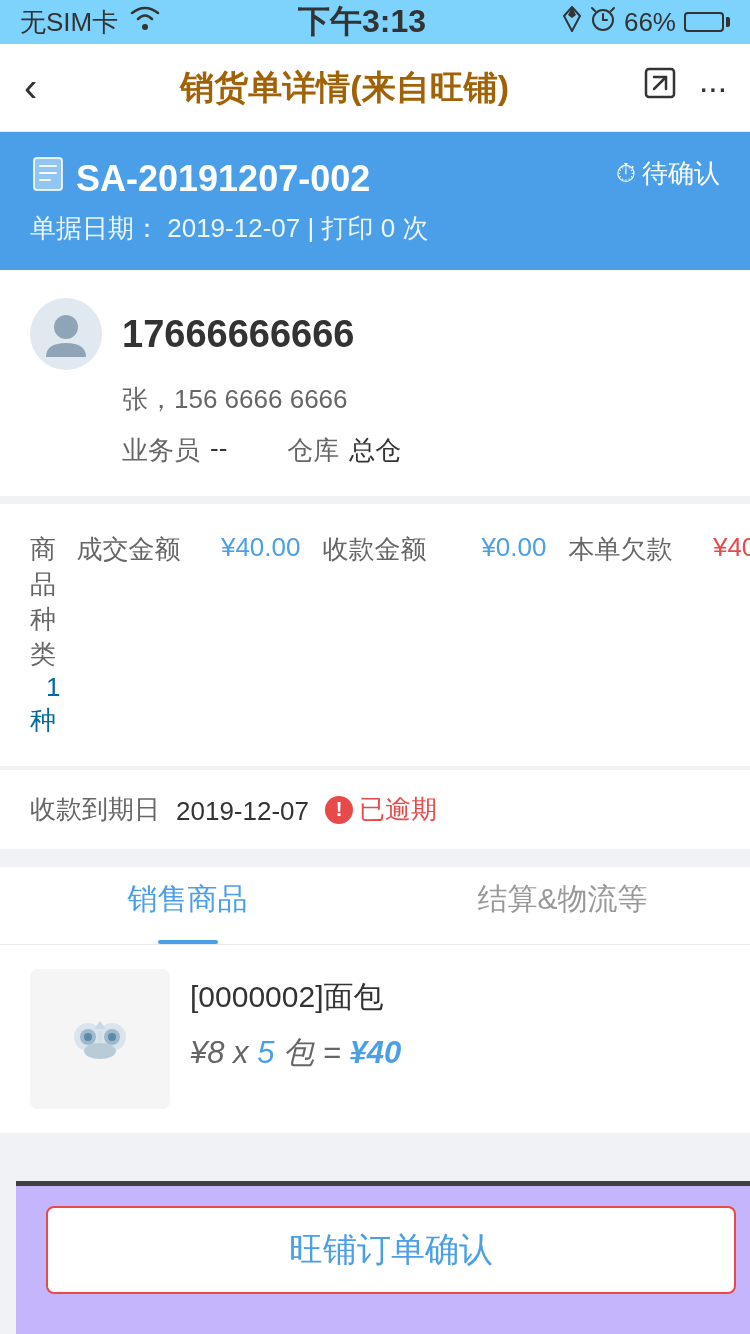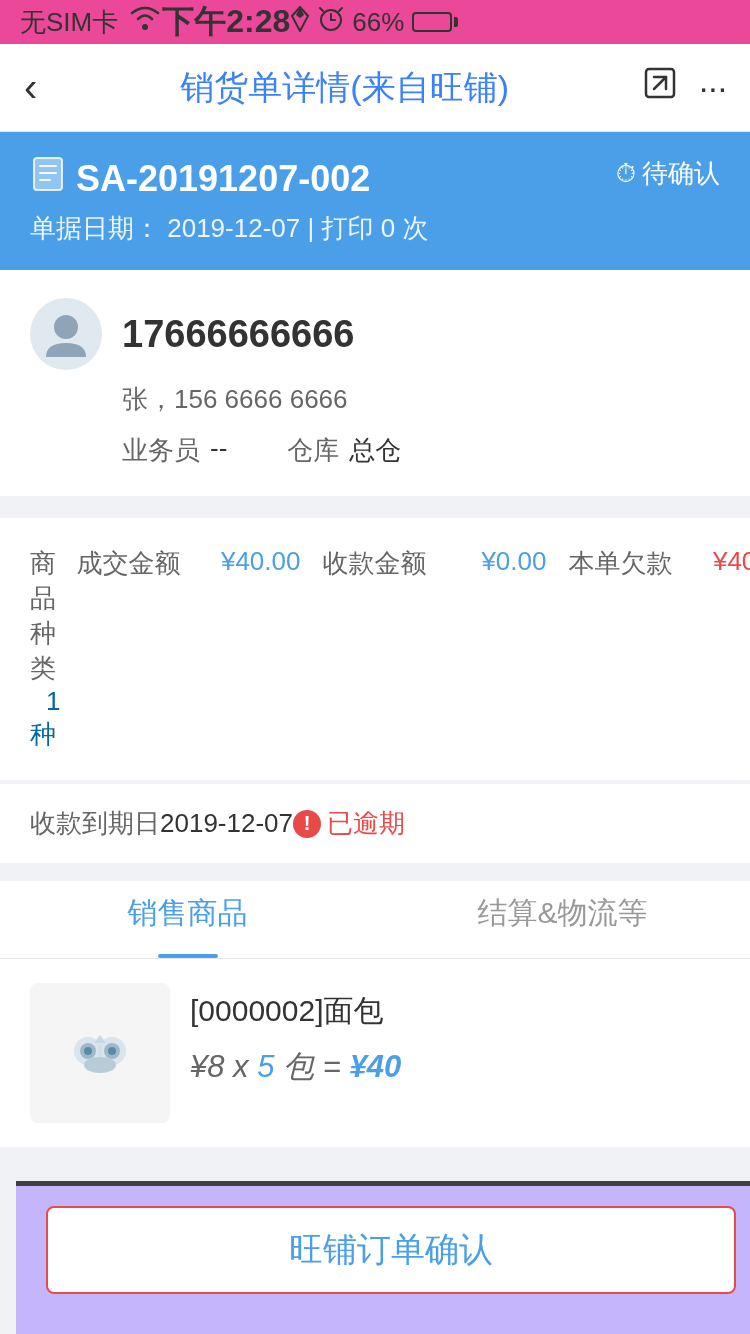--- a/index.html
+++ b/index.html
@@ -9,22 +9,23 @@
       min-height: 1334px;
       background: #f0f2f5;
       font-family: -apple-system, "PingFang SC", "Helvetica Neue", Arial, sans-serif;
       font-size: 28px;
       color: #333;
     }
 
     
     .status-bar {
       display: flex;
-      align-items: center;
-      background: #ec4899;
+      justify-content: space-between;
+      align-items: center;
+      background: #7dd3fc;
       padding: 0 20px;
       height: 44px;
       font-size: 28px;
       font-weight: 500;
     }
     .status-bar-left {
       display: flex;
       align-items: center;
       gap: 10px;
       font-size: 26px;
@@ -79,22 +80,22 @@
     }
     .nav-back {
       font-size: 40px;
       color: #333;
       cursor: pointer;
       padding: 10px;
       margin-left: -10px;
     }
     .nav-title {
       font-size: 34px;
-      font-weight: 400;
-      color: #3b82f6;
+      font-weight: 700;
+      color: #a16207;
     }
     .nav-right {
       display: flex;
       align-items: center;
       gap: 20px;
     }
     .nav-share-icon {
       font-size: 36px;
       color: #333;
     }
@@ -133,21 +134,21 @@
     }
     .header-date {
       font-size: 26px;
       color: rgba(255,255,255,0.9);
     }
 
     
     .customer-card {
       background: #fff;
       padding: 28px 30px;
-      margin-bottom: 20px;
+      margin-bottom: 6px;
     }
     .customer-top {
       display: flex;
       align-items: center;
       gap: 20px;
       margin-bottom: 12px;
     }
     .avatar {
       width: 72px;
       height: 72px;
@@ -230,21 +231,22 @@
     .summary-value.red {
       color: #e84a4a;
     }
 
     
     .due-card {
       background: #fff;
       padding: 22px 30px;
       margin-bottom: 2px;
       display: flex;
-      align-items: center;
+      align-items: flex-end;
+      gap: 16px;
       font-size: 26px;
       color: #666;
     }
     .due-date-value {
       color: #333;
     }
     .overdue-badge {
       display: flex;
       align-items: center;
       gap: 6px;
@@ -388,21 +390,21 @@
     <span>无SIM卡</span>
     <span>
       <svg width="34" height="26" viewBox="0 0 34 26">
         <path d="M17 20 Q17 20 17 20" fill="#333" stroke="#333" stroke-width="3" stroke-linecap="round"></path>
         <path d="M10 13 Q17 6 24 13" fill="none" stroke="#333" stroke-width="2.5" stroke-linecap="round"></path>
         <path d="M4 7 Q17 -3 30 7" fill="none" stroke="#333" stroke-width="2.5" stroke-linecap="round"></path>
         <circle cx="17" cy="21" r="3" fill="#333"></circle>
       </svg>
     </span>
   </div>
-  <div class="status-bar-center" style="position:relative;left:0;transform:none;">下午2:28</div>
+  <div class="status-bar-center" style="position:relative;left:0;transform:none;">下午3:13</div>
   <div class="status-bar-right">
     <span>
       <svg width="20" height="26" viewBox="0 0 20 26">
         <path d="M10 1 L18 10 L10 25 L2 10 Z" fill="none" stroke="#333" stroke-width="2"></path>
         <path d="M10 1 L14 9 L10 12 L6 9 Z" fill="#333"></path>
       </svg>
     </span>
     <span>
       <svg width="26" height="26" viewBox="0 0 26 26">
         <circle cx="13" cy="14" r="10" fill="none" stroke="#333" stroke-width="2"></circle>

